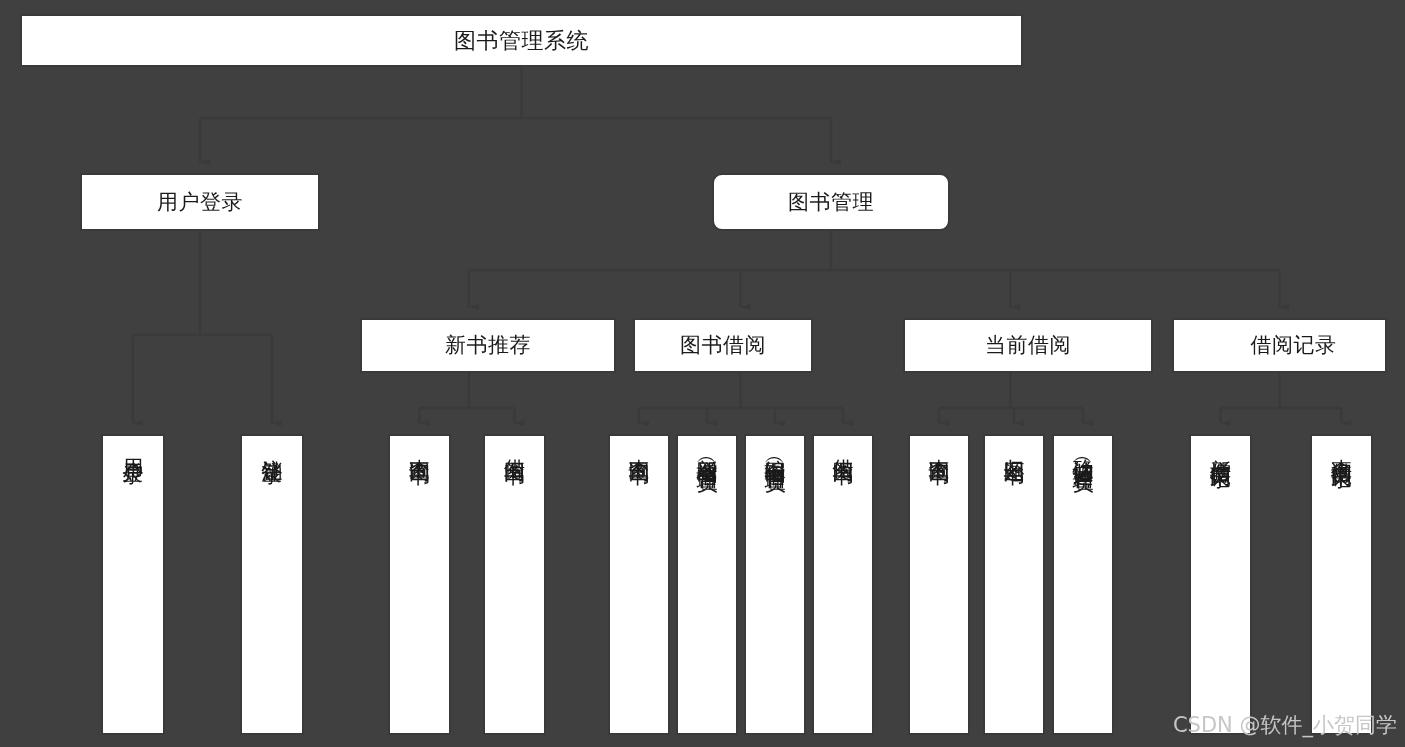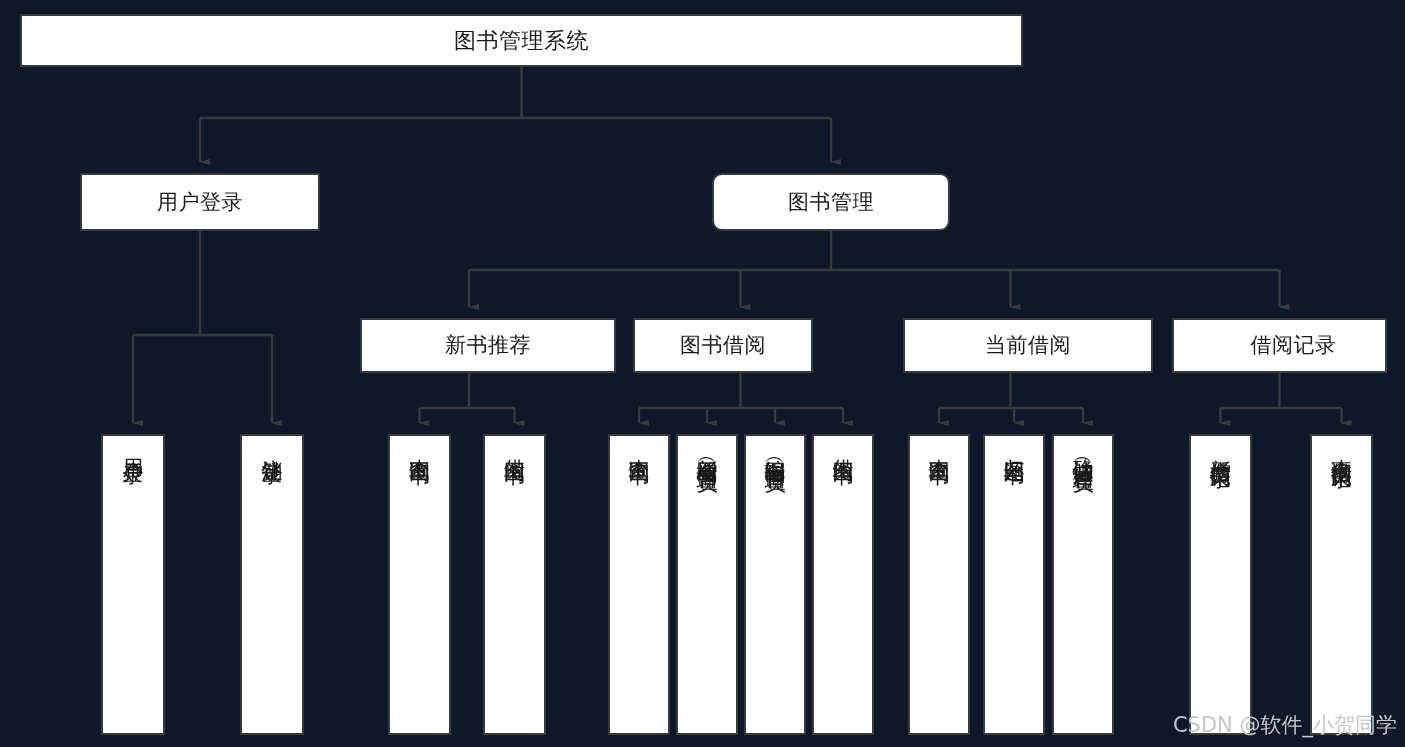--- a/index.html
+++ b/index.html
@@ -8,21 +8,21 @@
     padding: 0;
     background: #ffffff;
   }
   body {
     font-family: "DejaVu Sans", "Liberation Sans", sans-serif;
   }
   #canvas {
     position: relative;
     width: 1405px;
     height: 747px;
-    background: #0f172a;
+    background: #404040;
     overflow: hidden;
   }
   #edges {
     position: absolute;
     left: 0;
     top: 0;
     width: 1405px;
     height: 747px;
     pointer-events: none;
   }

